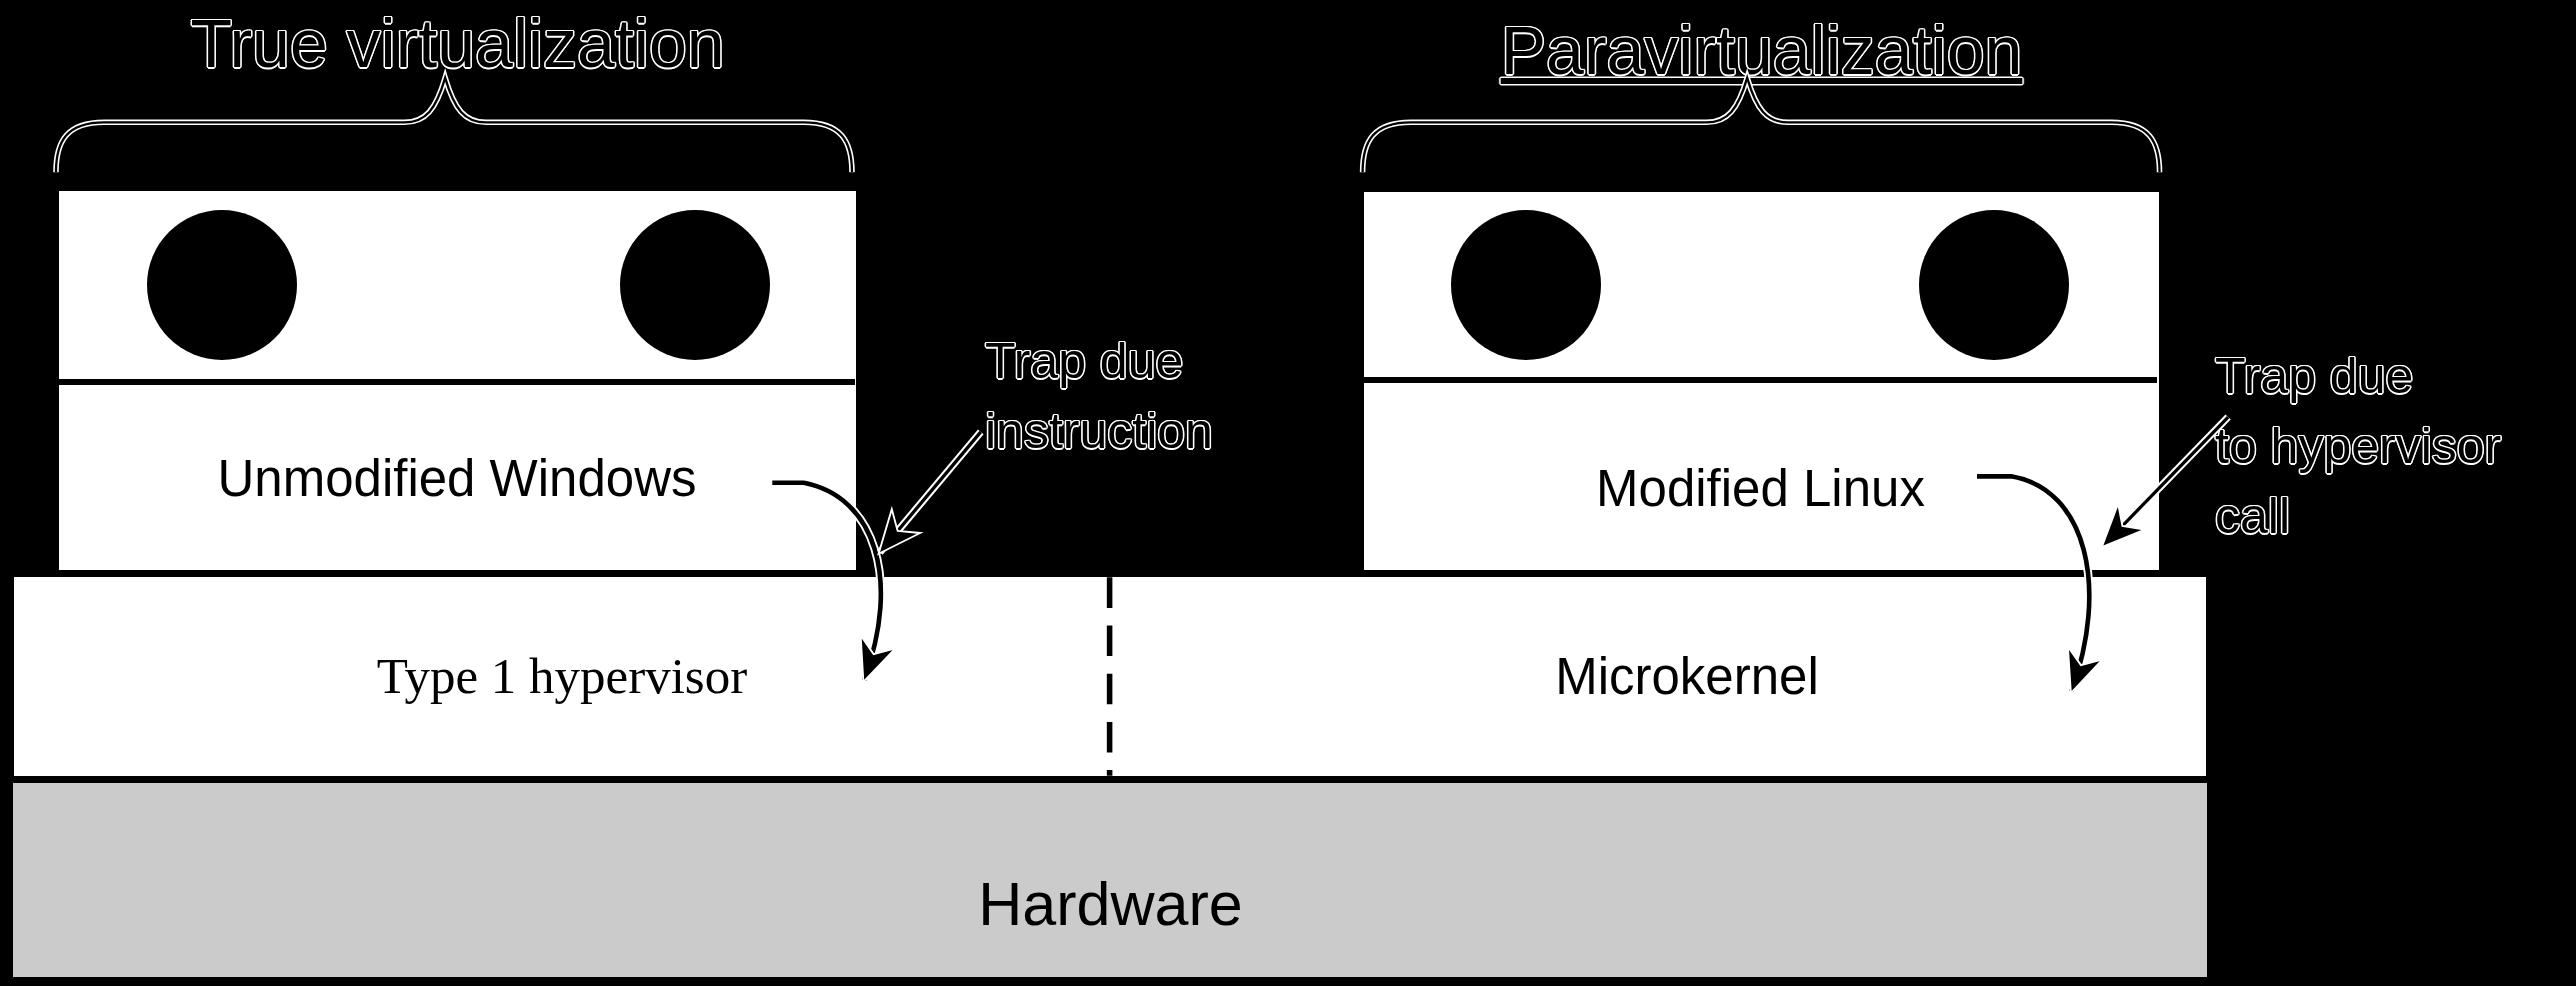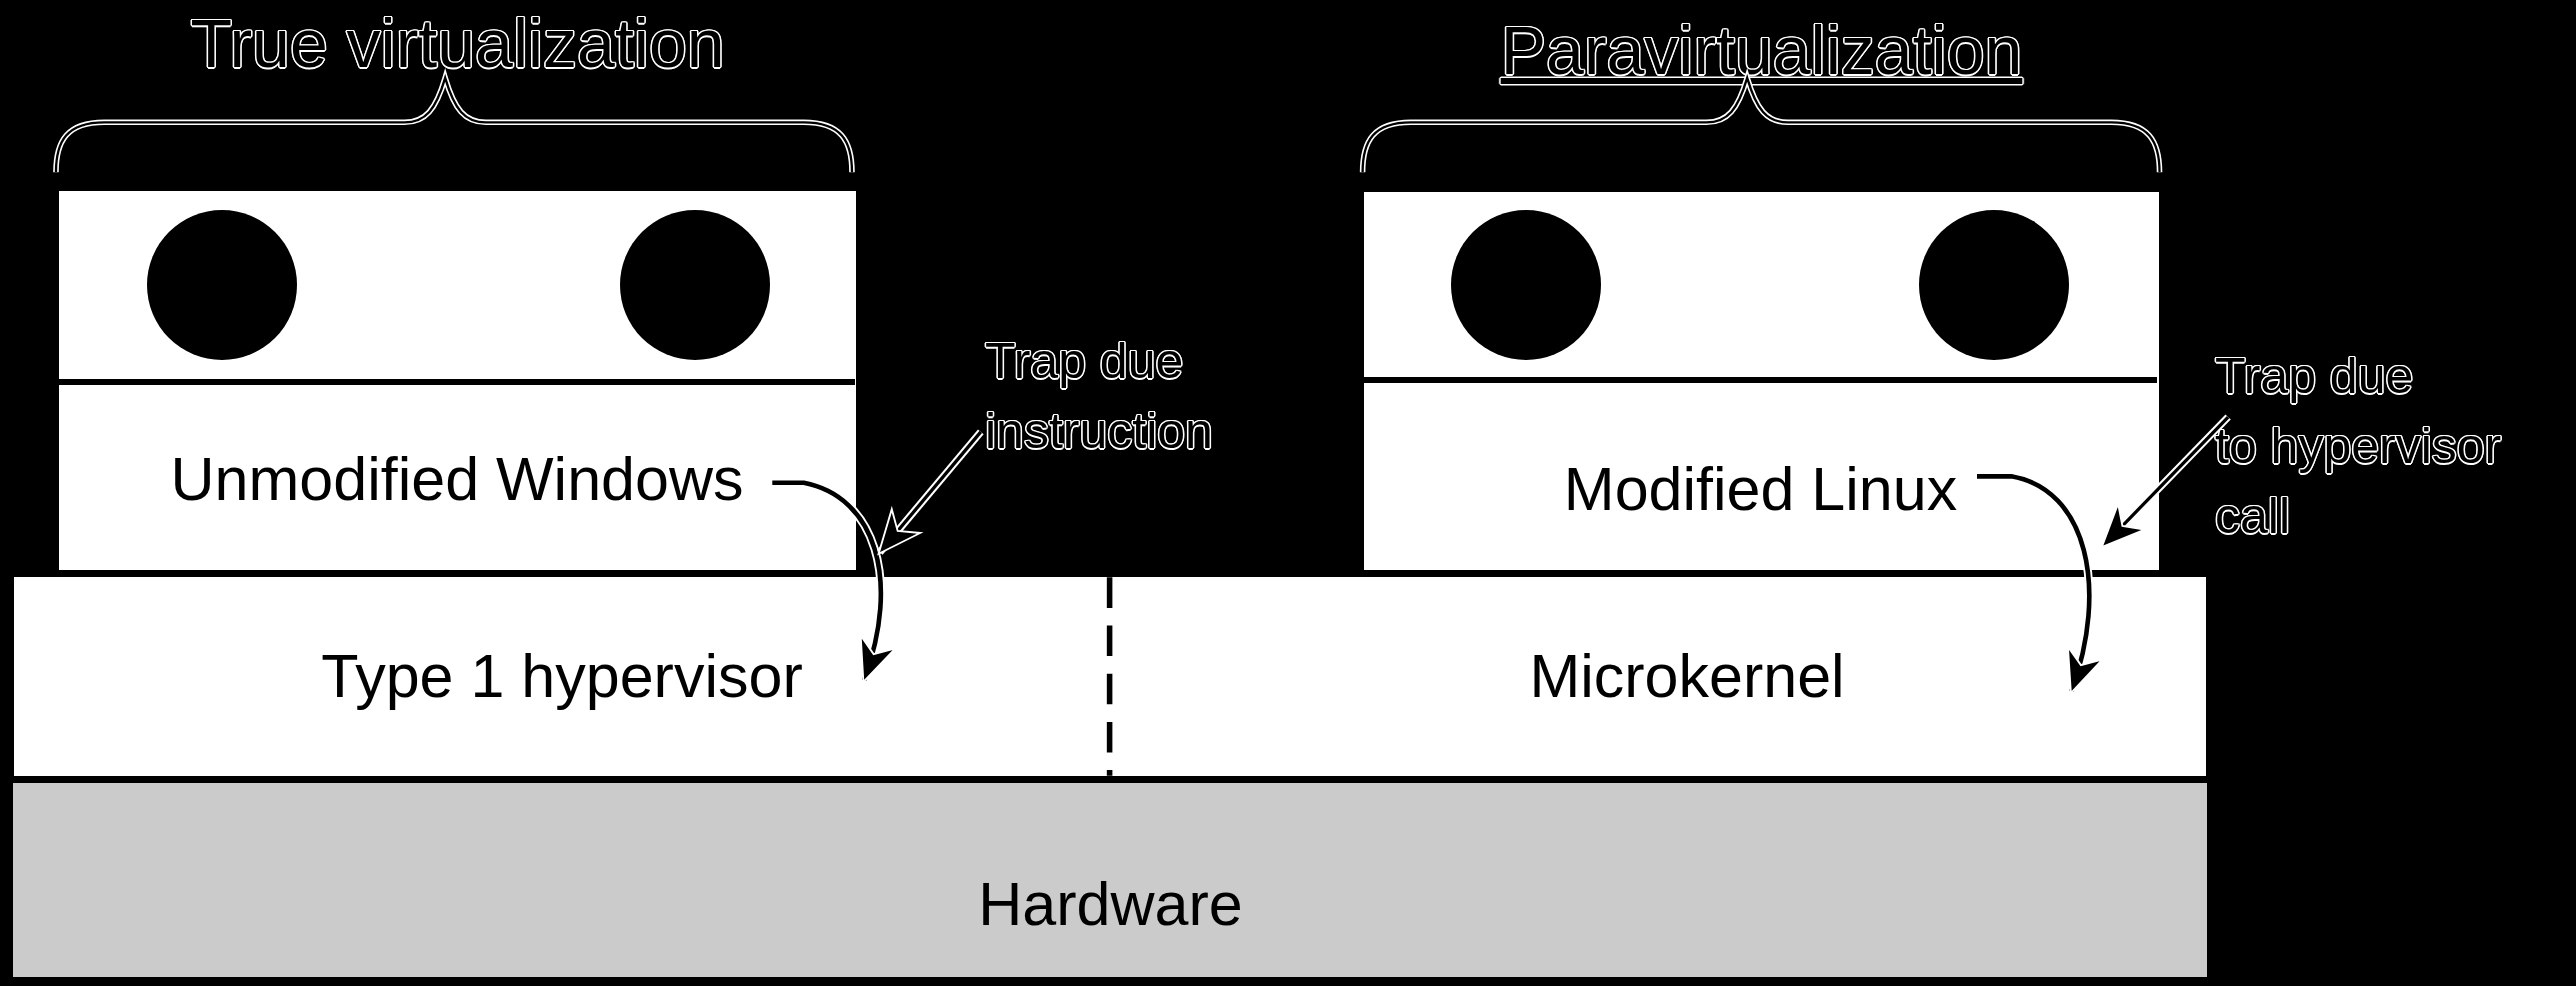--- a/index.html
+++ b/index.html
@@ -41,21 +41,21 @@
   .vm-circle {
     width: 150px; height: 150px;
     background: #000;
     border-radius: 50%;
   }
   .vm-divider { background: #000; }
 
   .ink-label {
     color: #000;
     display: flex; align-items: center; justify-content: center;
-    font-size: 61px;
+    font-size: 51px;
     white-space: nowrap;
   }
 
   .layer {
     box-sizing: border-box;
   }
   #hypervisor-layer {
     background: #fff;
     border: 7.4px solid #000;
     border-bottom: none;
@@ -87,21 +87,21 @@
   <div class="abs vm-divider" style="left:59px; top:379px; width:796px; height:5.6px;"></div>
   <div class="abs ink-label" style="left:59px; top:385px; width:796px; height:187px;">Unmodified Windows</div>
 
   <div class="abs vm-box" style="left:1359px; top:187px; width:805px; height:390px;"></div>
   <div class="abs vm-circle" style="left:1451px; top:210px;"></div>
   <div class="abs vm-circle" style="left:1919px; top:210px;"></div>
   <div class="abs vm-divider" style="left:1364px; top:377px; width:793px; height:5.6px;"></div>
   <div class="abs ink-label" style="left:1364px; top:394px; width:793px; height:189px;">Modified Linux</div>
 
   <div class="abs layer" id="hypervisor-layer" style="left:7.4px; top:570px; width:2206px; height:206px;"></div>
-  <div class="abs ink-label" style="left:15px; top:577px; width:1094px; height:198px;">Type 1 hypervisor</div>
+  <div class="abs ink-label" style="left:15px; top:577px; width:1094px; height:198px;font-family:Liberation Serif, serif;">Type 1 hypervisor</div>
   <div class="abs ink-label" style="left:1142px; top:577px; width:1090px; height:198px;">Microkernel</div>
 
   <div class="abs layer" id="hardware-layer" style="left:7.4px; top:776px; width:2206px; height:207px;"></div>
   <div class="abs ink-label" id="hardware-label" style="left:15px; top:783px; width:2191px; height:193px;">Hardware</div>
 
   <div class="abs trap-note outlined" style="left:985px; top:326px;">
     <div>Trap due</div>
     <div>instruction</div>
   </div>
   <div class="abs trap-note outlined" style="left:2215px; top:341px;">

